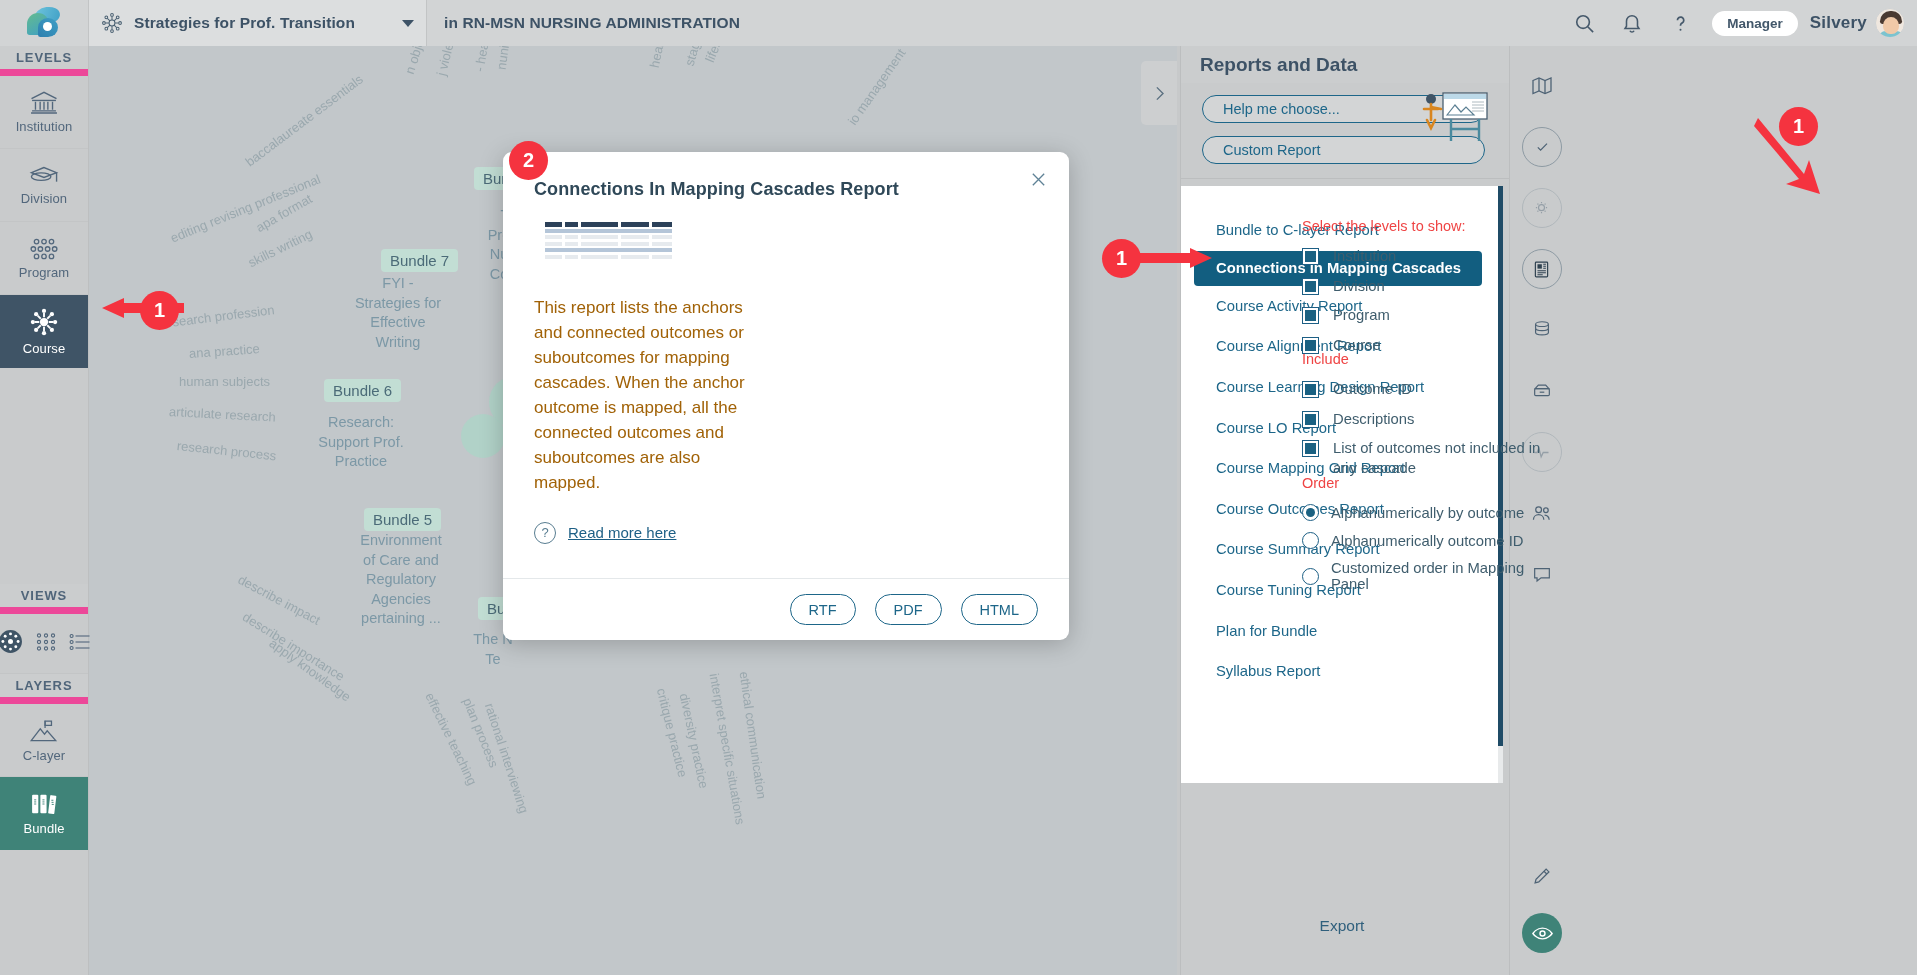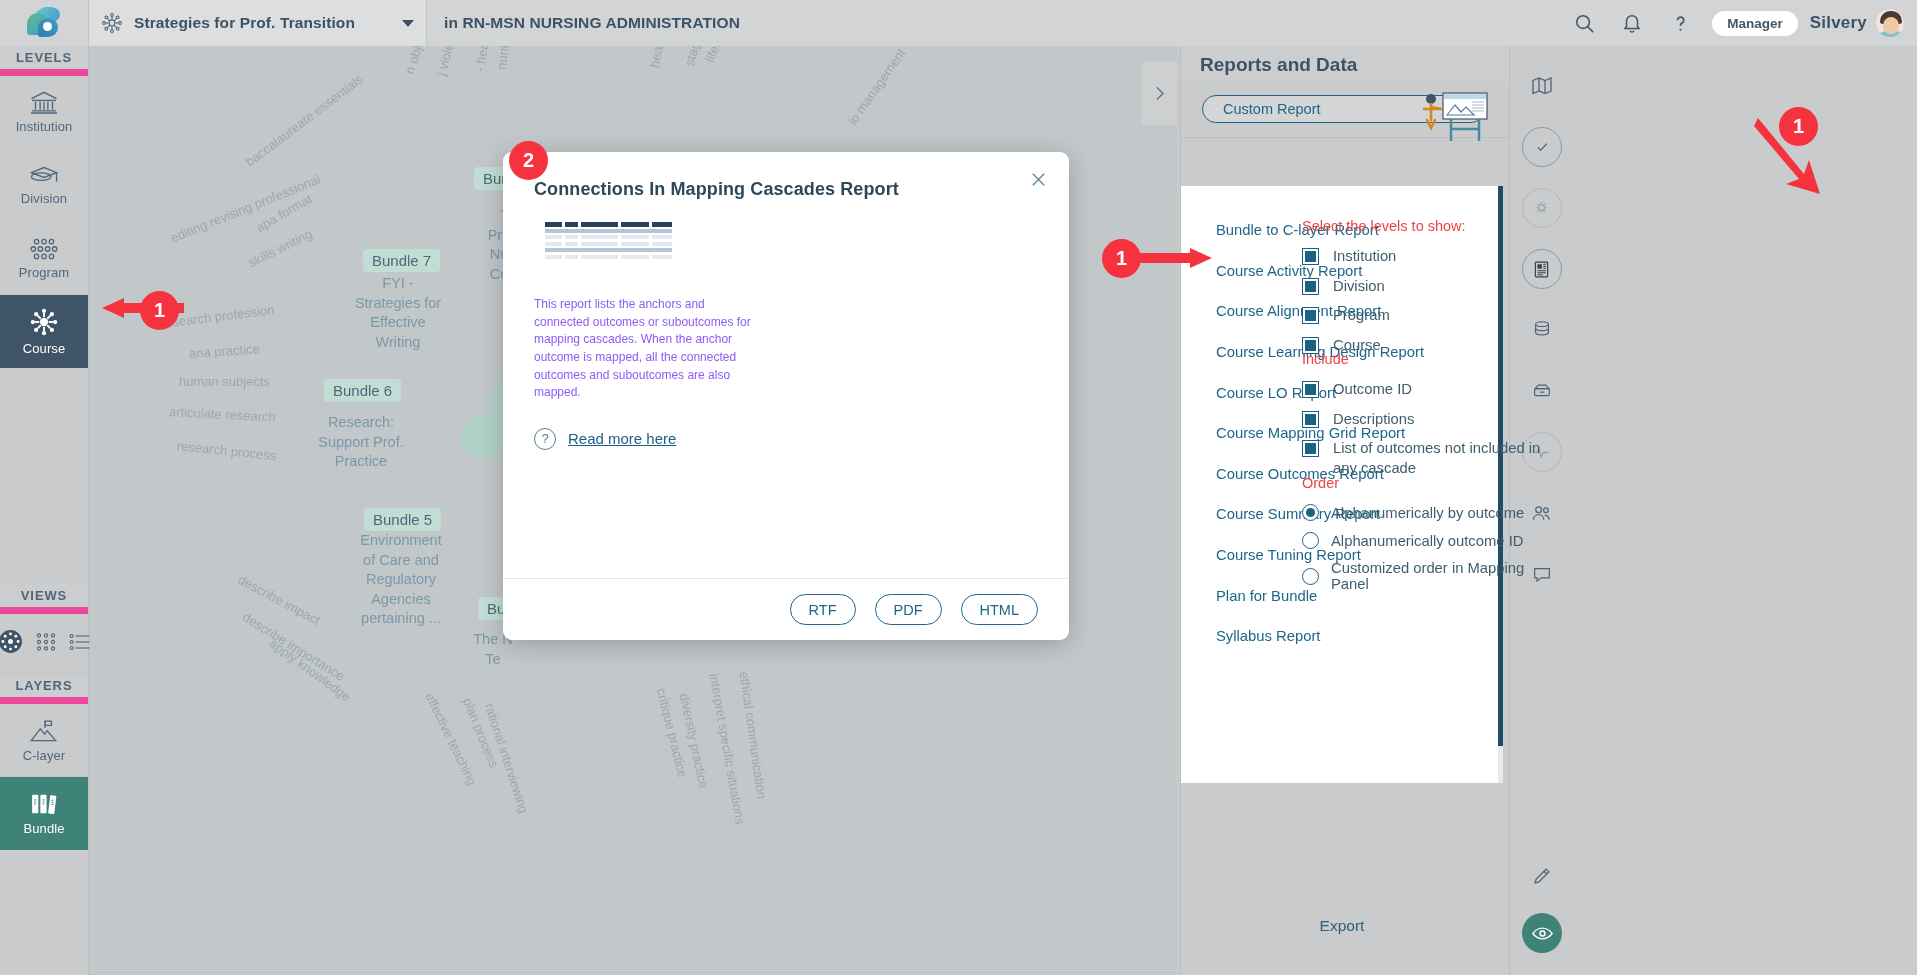--- a/index.html
+++ b/index.html
@@ -52,21 +52,21 @@
   #panel-toggle{position:absolute;right:0;top:15px;width:36px;height:64px;background:#cdcfd0;border-radius:5px 0 0 5px;display:flex;align-items:center;justify-content:center;cursor:pointer;z-index:12}
 
   
   #modal{position:absolute;left:503px;top:152px;width:566px;height:488px;background:#fff;border-radius:9px;box-shadow:0 4px 24px rgba(0,0,0,.22);z-index:60}
   #modal-close{position:absolute;right:18px;top:14px;width:26px;height:26px;display:flex;align-items:center;justify-content:center;cursor:pointer}
   #modal-title{position:absolute;left:31px;top:27px;font-size:18px;font-weight:600;color:#2f4858;letter-spacing:.1px}
   #modal-left{position:absolute;left:31px;top:70px;width:250px}
   #tbl-thumb{width:127px;height:37px;margin-left:11px;display:flex;flex-direction:column;gap:2px}
   #tbl-thumb .trow{display:flex;gap:3px;height:5px}
   #tbl-thumb .trow i{display:block;height:100%}
-  #modal-desc{margin-top:37px;font-size:12px;line-height:1.47;color:#8b5cf6;width:224px}
+  #modal-desc{margin-top:37px;font-size:17px;line-height:1.47;color:#a16207;width:224px}
   #read-more-row{margin-top:26px;display:flex;align-items:center;gap:12px}
   #qmark{width:22px;height:22px;border-radius:50%;border:1.4px solid #587d91;color:#587d91;font-size:13px;display:flex;align-items:center;justify-content:center;flex:0 0 22px}
   #read-more{font-size:15px;color:#1d5f85;text-decoration:underline;cursor:pointer;font-weight:500}
 
   #modal-right{position:absolute;left:799px;top:0;width:0}
   .mr-group{position:absolute;left:0;width:252px}
   .grp-title{font-size:14.5px;color:#ef4444;margin-bottom:13px}
   .cb-row{display:flex;align-items:flex-start;gap:14px;margin-bottom:10px;cursor:pointer}
   .cb{width:17px;height:17px;flex:0 0 17px;border:1.6px solid #1d5f85;background:#fff;padding:2px;margin-top:1px}
   .cb i{display:block;width:100%;height:100%;background:#1a6182}
@@ -304,21 +304,21 @@
     <span class="sb-lbl">Bundle</span>
   </div>
 </div>
 
 <div id="canvas">
   <div class="blob" style="left:400px;top:330px;width:52px;height:52px"></div>
   <div class="blob" style="left:372px;top:368px;width:44px;height:44px"></div>
 
   <div class="bundle-chip" style="left:385px;top:121px">Bundle 8</div>
   <div class="bundle-chip" style="left:524px;top:130px">Bundle 9</div>
-  <div class="bundle-chip" style="left:274px;top:203px">Bundle 7</div>
+  <div class="bundle-chip" style="left:292px;top:203px">Bundle 7</div>
   <div class="bundle-chip" style="left:235px;top:333px">Bundle 6</div>
   <div class="bundle-chip" style="left:275px;top:462px">Bundle 5</div>
   <div class="bundle-chip" style="left:389px;top:551px">Bu</div>
 
   <div class="bundle-text" style="left:368px;top:160px;width:96px;white-space:pre-line">T
 Profe
 Nurs
 Com</div>
   <div class="bundle-text" style="left:255px;top:228px;width:108px;white-space:pre-line">FYI -
 Strategies for
@@ -367,40 +367,42 @@
     <svg viewBox="0 0 24 24" width="21" height="21" fill="none" stroke="#5b7080" stroke-width="1.6">
         <path d="M9 5l7 7-7 7"></path>
       </svg>
   </div>
 
 </div>
 
 <div id="rpanel">
   <div id="rpanel-title">Reports and Data</div>
   <div id="rpanel-actions">
+    <div class="wide-pill">Help me choose...</div>
     <div class="wide-pill">Custom Report</div>
     <span id="easel">
       <svg viewBox="0 0 74 56" width="74" height="56">
         <rect x="26" y="4" width="44" height="26" fill="#fff" stroke="#4a6072" stroke-width="1.3"></rect>
         <rect x="27" y="5" width="42" height="5" fill="#bcd9e8"></rect>
         <path d="M30 26l8-10 6 7 5-5 8 8z" fill="none" stroke="#5b7f93" stroke-width="1.2"></path>
         <g stroke="#9aa8b0" stroke-width=".8">
             <path d="M55 13h12M55 16h12M55 19h12M55 22h12"></path>
           </g>
         <path d="M34 30v22M62 30v22M34 40h28" stroke="#4a8a9e" stroke-width="2.4" fill="none"></path>
         <circle cx="14" cy="10" r="5" fill="#3f5466"></circle>
         <path d="M14 15v16M7 20h14M10 31l4 8 4-8" stroke="#d9861f" stroke-width="2.6" fill="none" stroke-linecap="round"></path>
         <path d="M14 18l10 2" stroke="#d9861f" stroke-width="2.4" fill="none" stroke-linecap="round"></path>
       </svg>
     </span>
   </div>
 
   <div id="report-list">
     <div id="report-list-inner">
       <div class="rep-item">Bundle to C-layer Report</div>
+      <div class="rep-item sel">Connections in Mapping Cascades</div>
       <div class="rep-item">Course Activity Report</div>
       <div class="rep-item">Course Alignment Report</div>
       <div class="rep-item">Course Learning Design Report</div>
       <div class="rep-item">Course LO Report</div>
       <div class="rep-item">Course Mapping Grid Report</div>
       <div class="rep-item">Course Outcomes Report</div>
       <div class="rep-item">Course Summary Report</div>
       <div class="rep-item">Course Tuning Report</div>
       <div class="rep-item">Plan for Bundle</div>
       <div class="rep-item">Syllabus Report</div>

